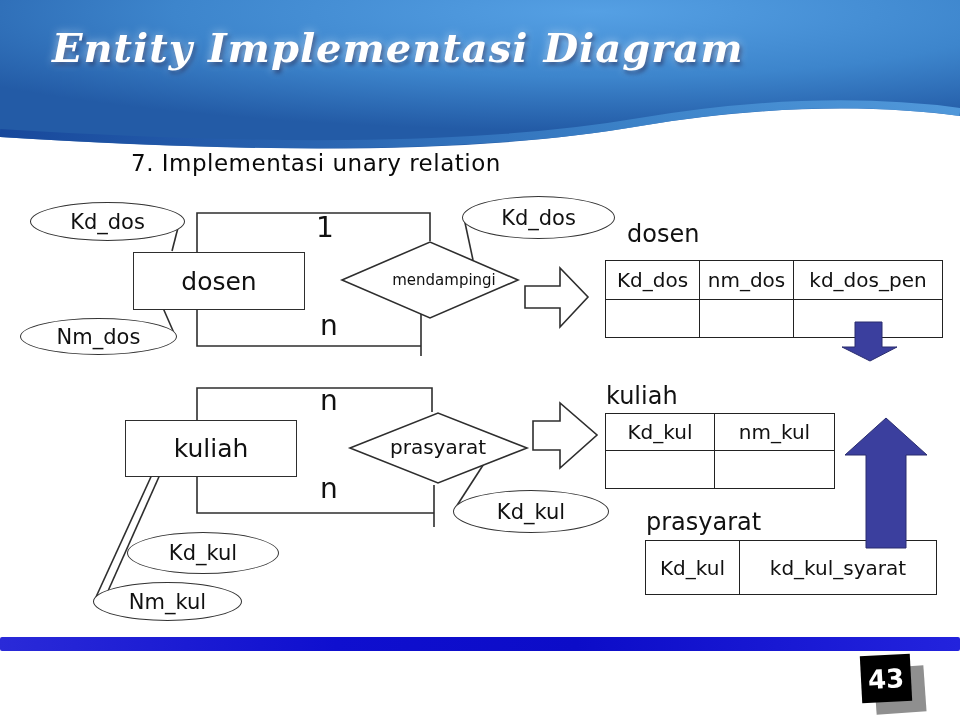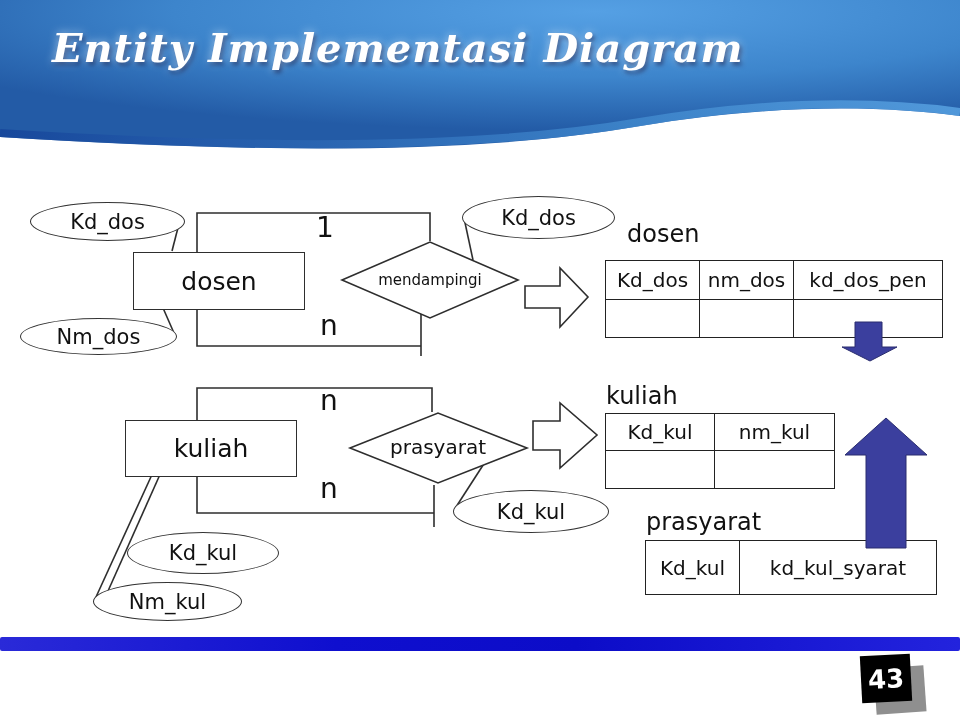--- a/index.html
+++ b/index.html
@@ -55,20 +55,21 @@
         <stop offset="0%" stop-color="#16459a"></stop>
         <stop offset="65%" stop-color="#3f87cc"></stop>
         <stop offset="100%" stop-color="#58a2e2"></stop>
       </linearGradient>
     </defs>
     <path d="M0,0 H960 V116 C870,104 760,106 640,126 C470,156 240,152 0,137 Z" fill="url(#hdrGrad)"></path>
     <path d="M0,133 C240,148 470,151 640,122 C760,102 870,100 960,112" fill="none" stroke="url(#edgeGrad)" stroke-width="8" opacity="0.85"></path>
   </svg>
 
   <div id="slide-title">Entity Implementasi Diagram</div>
+  <div id="slide-subtitle">7. Implementasi unary relation</div>
 
   <svg id="lines-svg" width="960" height="720" viewBox="0 0 960 720">
     <g stroke="#2e2e2e" stroke-width="1.6" fill="none">
 
       <path d="M197,252 L197,213 L430,213 L430,241"></path>
       <path d="M197,308 L197,346 L421,346"></path>
       <path d="M421,313 L421,356"></path>
 
       <path d="M197,420 L197,388 L432,388 L432,412"></path>
       <path d="M197,475 L197,513 L434,513"></path>
@@ -108,21 +109,21 @@
   <div class="oval" style="left:453px;top:490px;width:154px;height:41px;">
     <span>Kd_kul</span>
   </div>
   <div class="oval" style="left:127px;top:532px;width:150px;height:40px;">
     <span>Kd_kul</span>
   </div>
   <div class="oval" style="left:93px;top:582px;width:147px;height:37px;">
     <span>Nm_kul</span>
   </div>
 
-  <div class="dlabel" style="left:350px;top:271px;width:160px;font-size:15px;">mendampingi</div>
+  <div class="dlabel" style="left:350px;top:271px;width:160px;font-size:15px;padding-left:14px;">mendampingi</div>
   <div class="dlabel" style="left:358px;top:435px;width:160px;font-size:20px;">prasyarat</div>
 
   <div class="card" style="left:316px;top:211px;">1</div>
   <div class="card" style="left:320px;top:309px;">n</div>
   <div class="card" style="left:320px;top:384px;">n</div>
   <div class="card" style="left:320px;top:472px;">n</div>
 
   <div class="tbl-title" style="left:627px;top:220px;">dosen</div>
   <table class="rel-table" style="left:605px;top:260px;">
     <tbody>

